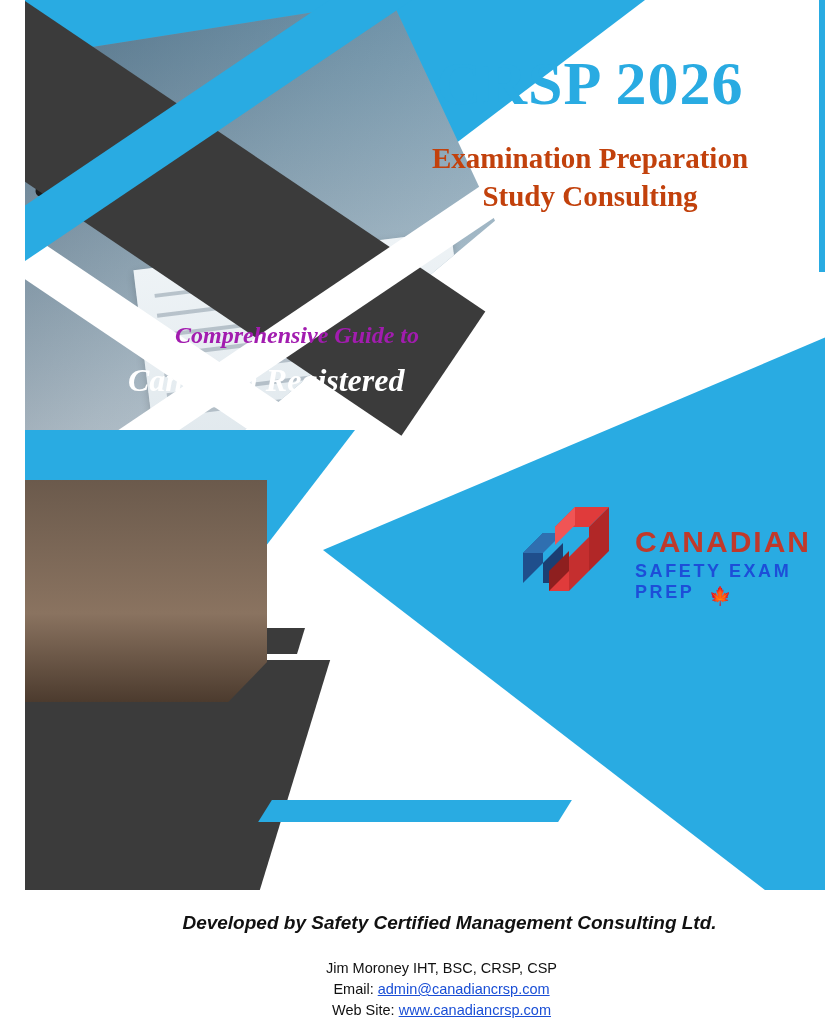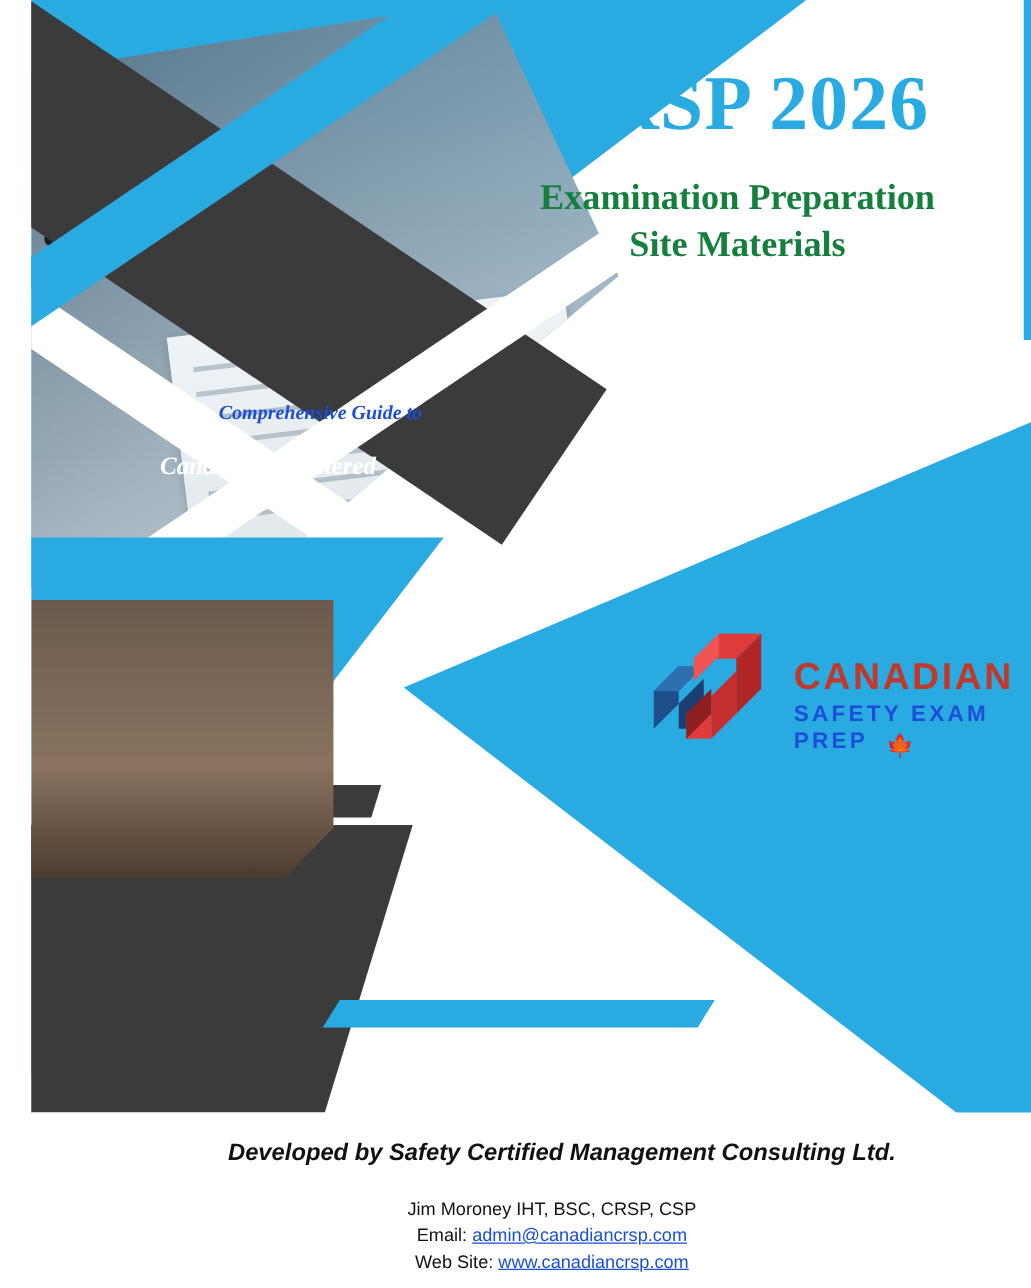--- a/index.html
+++ b/index.html
@@ -171,39 +171,39 @@
     letter-spacing: 1px;
   }
   .subtitle {
     position: absolute;
     top: 140px; left: 330px;
     width: 470px;
     text-align: center;
     font-family: "Liberation Serif", serif;
     font-weight: bold;
     font-size: 29px;
-    color: #15803d;
+    color: #c2410c;
     line-height: 1.3;
   }
   .kicker {
     position: absolute;
     top: 322px; left: 150px;
     font-family: "Liberation Serif", serif;
     font-style: italic;
     font-weight: bold;
-    font-size: 16px;
-    color: #1d4ed8;
+    font-size: 24px;
+    color: #a21caf;
   }
   .guide-line1 {
     position: absolute;
     top: 362px; left: 103px;
     font-family: "Liberation Serif", serif;
     font-style: italic;
     font-weight: bold;
-    font-size: 20px;
+    font-size: 32px;
     color: #ffffff;
   }
   .guide-line2 {
     position: absolute;
     top: 418px; left: 12px;
     font-family: "Liberation Serif", serif;
     font-style: italic;
     font-weight: bold;
     font-size: 32px;
     color: #ffffff;
@@ -316,21 +316,21 @@
     
     
   </div>
 
   <div class="shape white-bottom"></div>
 
   <div class="title">CRSP 2026</div>
 
   <div class="subtitle">
     <div>Examination Preparation</div>
-    <div>Site Materials</div>
+    <div>Study Consulting</div>
   </div>
 
   <div class="kicker">Comprehensive Guide to</div>
   <div class="guide-line1">Canadian Registered</div>
 
   <div class="logo-wrap">
     <svg class="logo-mark" width="110" height="100" viewBox="0 0 110 100">
       <g>
         <polygon points="6,48 26,28 26,58 6,78" fill="#1f4e8c"></polygon>
         <polygon points="6,48 26,28 46,28 26,48" fill="#2f6fb0"></polygon>

